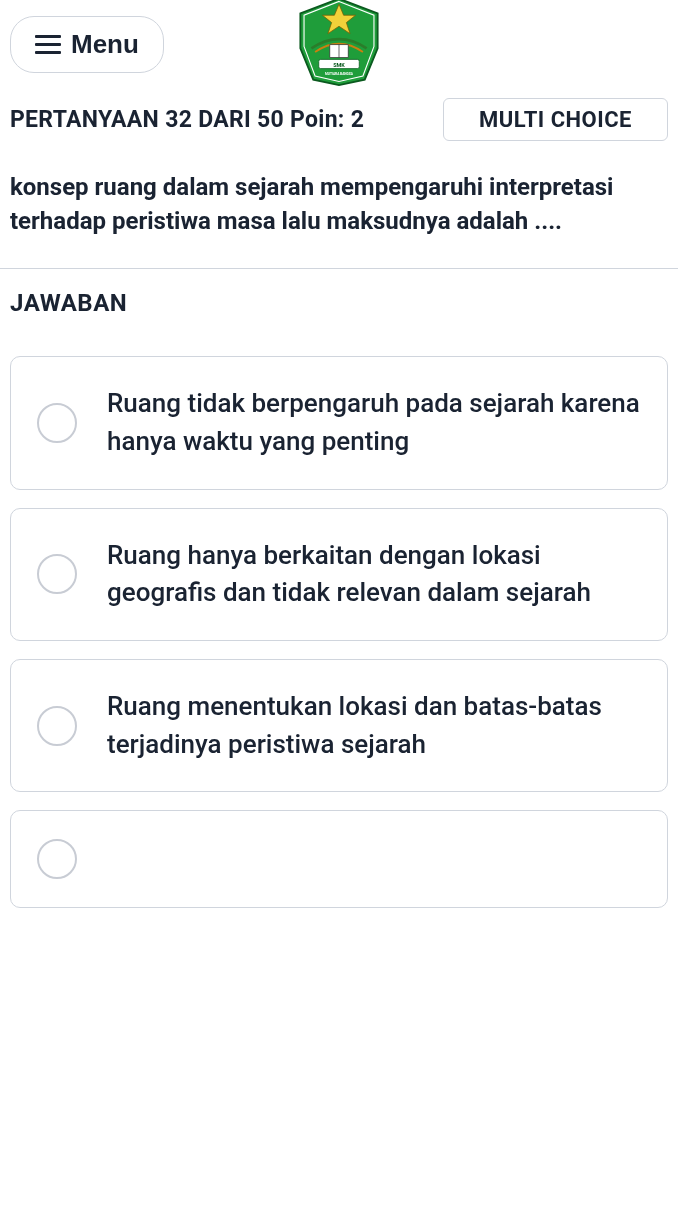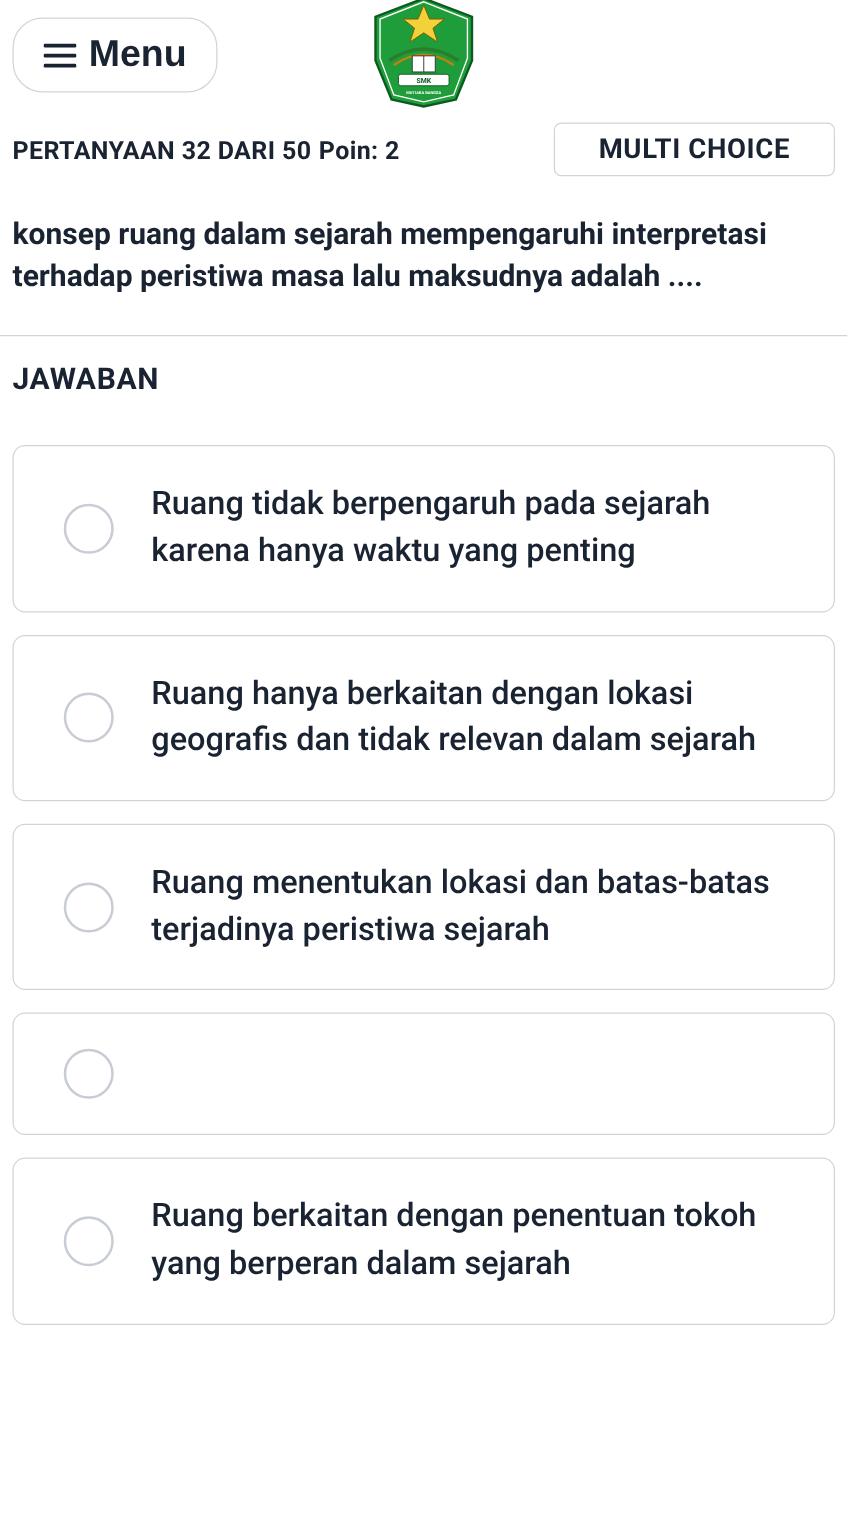--- a/index.html
+++ b/index.html
@@ -22,21 +22,21 @@
     }
     .menu-button {
       display: flex;
       align-items: center;
       gap: 10px;
       border: 1px solid #d0d5dd;
       border-radius: 24px;
       padding: 12px 24px;
       background: white;
       cursor: pointer;
-      font-size: 30px;
+      font-size: 26px;
       font-weight: 600;
       color: #1a2332;
     }
     .hamburger-icon {
       display: flex;
       flex-direction: column;
       gap: 5px;
     }
     .hamburger-icon span {
       display: block;
@@ -59,21 +59,21 @@
     .question-meta {
       display: flex;
       align-items: center;
       justify-content: space-between;
       padding: 10px;
       gap: 10px;
     }
     .meta-left {
       display: flex;
       gap: 6px;
-      font-size: 20px;
+      font-size: 23px;
       font-weight: 700;
       color: #1a2332;
       letter-spacing: 0.3px;
     }
     .badge {
       border: 1px solid #d0d5dd;
       border-radius: 6px;
       padding: 8px 35px;
       font-size: 22px;
       font-weight: 700;
@@ -102,21 +102,21 @@
       color: #1a2332;
       letter-spacing: 0.5px;
       margin-bottom: 39px;
     }
     .answer-option {
       display: flex;
       align-items: center;
       gap: 30px;
       border: 1px solid #d0d5dd;
       border-radius: 10px;
-      padding: 28px 40px;
+      padding: 28px 26px;
       margin-bottom: 18px;
       cursor: pointer;
     }
     .radio-circle {
       width: 40px;
       height: 40px;
       border: 2px solid #c8ccd4;
       border-radius: 50%;
       flex-shrink: 0;
     }
@@ -182,17 +182,13 @@
 
   <div class="answer-option">
     <div class="radio-circle"></div>
     <div class="answer-text">Ruang menentukan lokasi dan batas-batas terjadinya peristiwa sejarah</div>
   </div>
 
   <div class="answer-option">
     <div class="radio-circle"></div>
   </div>
 
-  <div class="answer-option">
-    <div class="radio-circle"></div>
-    <div class="answer-text">Ruang berkaitan dengan penentuan tokoh yang berperan dalam sejarah</div>
-  </div>
 </div>
 
 </body></html>

